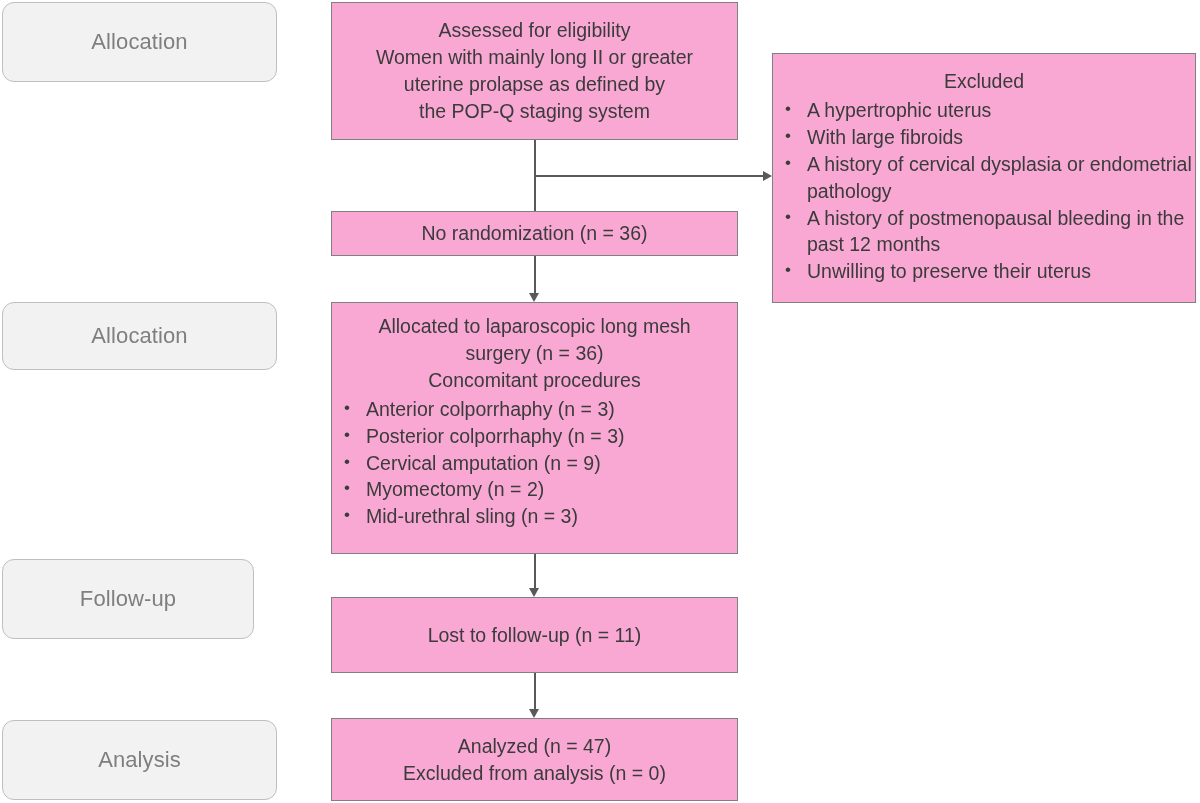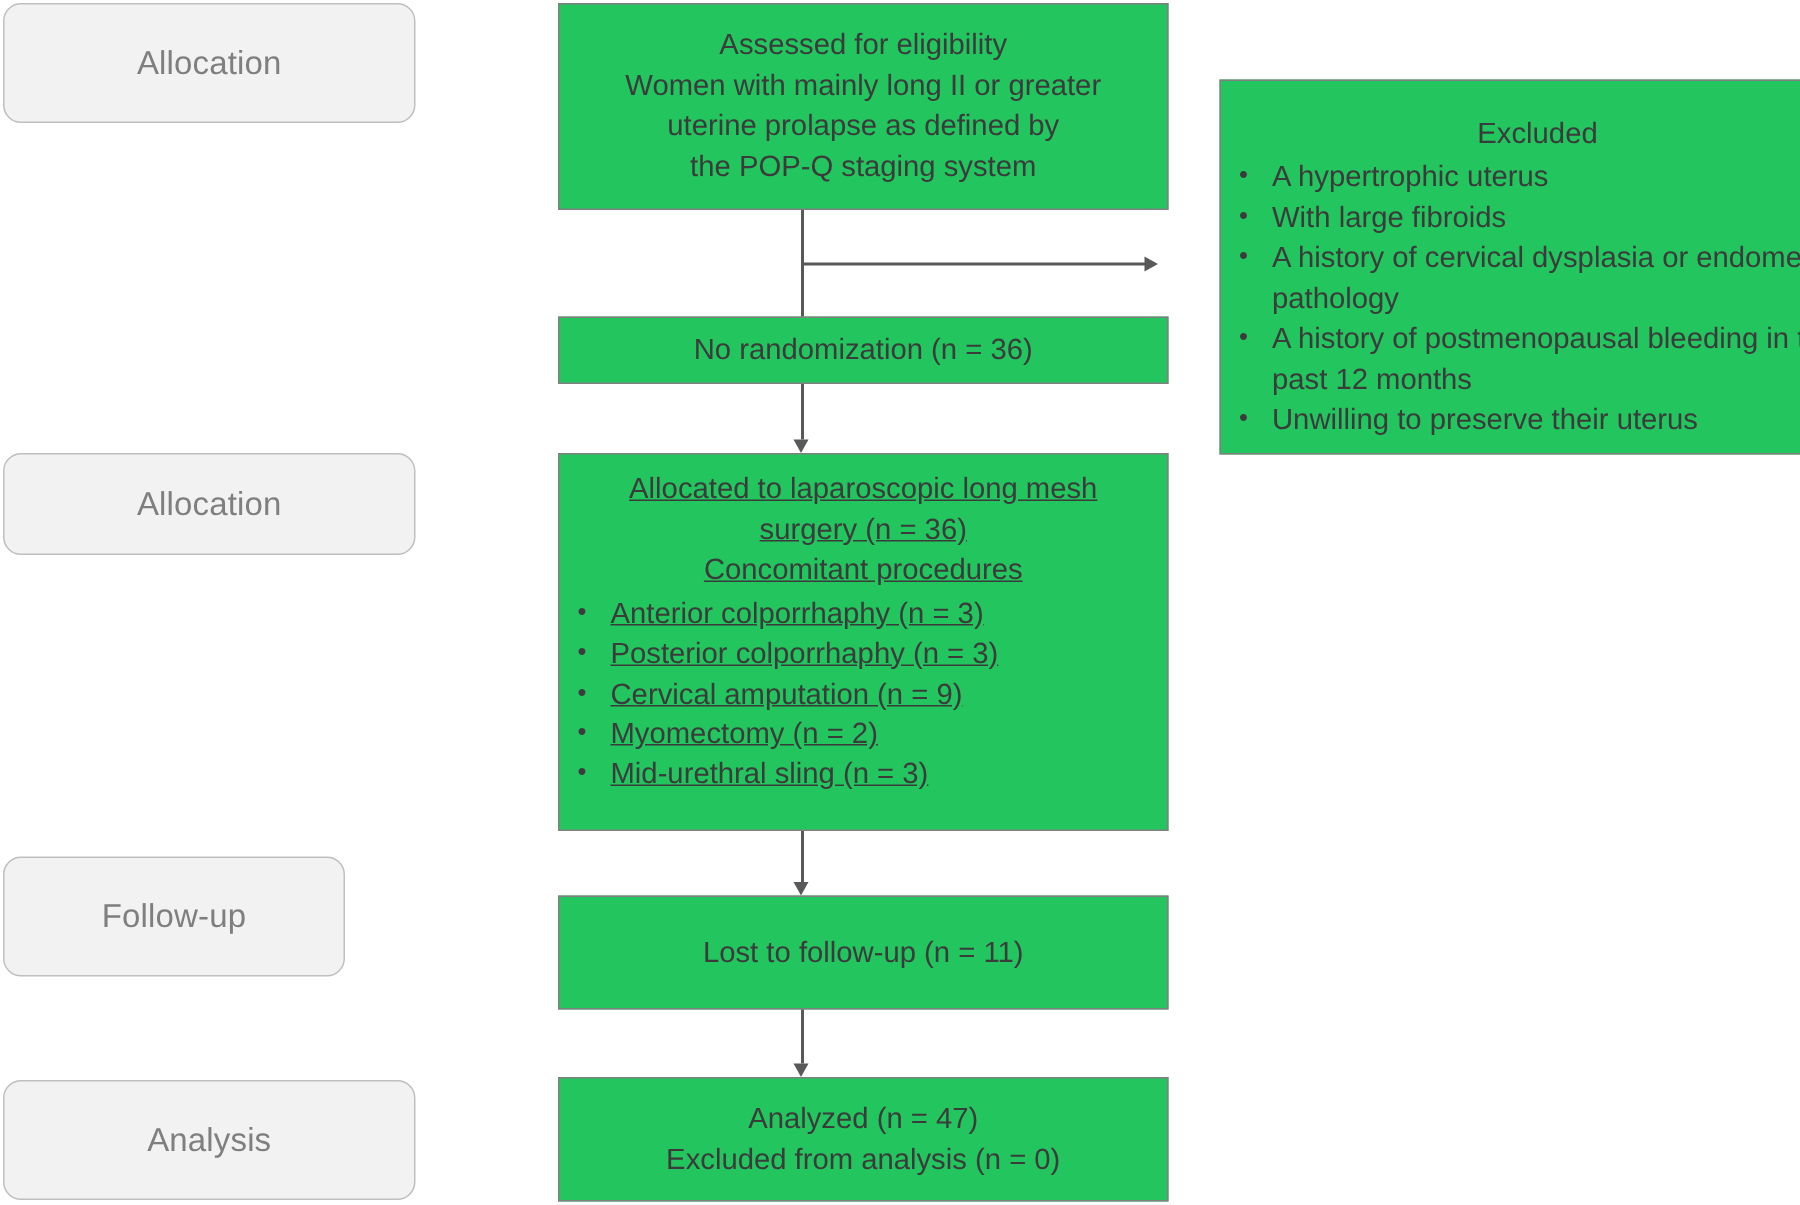--- a/index.html
+++ b/index.html
@@ -30,29 +30,28 @@
     justify-content: center;
     color: #7f7f7f;
     font-size: 22px;
     letter-spacing: 0.1px;
   }
 
   
   .flow-box {
     position: absolute;
     box-sizing: border-box;
-    background: #22c55e;
+    background: #f9a8d4;
     border: 1.6px solid #808080;
     display: flex;
     flex-direction: column;
     justify-content: center;
     color: #3b3b3b;
     font-size: 19.5px;
     line-height: 1.38;
-    margin-left: 41px;
   }
   .flow-box .centered {
     text-align: center;
     padding: 0 10px;
   }
   .flow-box .centered > div {
     white-space: nowrap;
   }
 
   
@@ -113,57 +112,57 @@
 <div id="canvas">
 
   <div class="stage-pill" style="left:2px; top:2px; width:275px; height:80px;">
     <span>Allocation</span>
   </div>
 
   <div class="stage-pill" style="left:2px; top:302px; width:275px; height:68px;">
     <span>Allocation</span>
   </div>
 
-  <div class="stage-pill" style="left:2px; top:571px; width:228px; height:80px;">
+  <div class="stage-pill" style="left:2px; top:559px; width:252px; height:80px;">
     <span>Follow-up</span>
   </div>
 
   <div class="stage-pill" style="left:2px; top:720px; width:275px; height:80px;">
     <span>Analysis</span>
   </div>
 
   <div class="flow-box" style="left:331px; top:2px; width:407px; height:138px;">
     <div class="centered">
       <div>Assessed for eligibility</div>
       <div>Women with mainly long II or greater</div>
       <div>uterine prolapse as defined by</div>
       <div>the POP-Q staging system</div>
     </div>
   </div>
 
-  <div class="flow-box" style="left:772px; top:53px; width:424px; height:250px; justify-content:center; padding-top:14px;">
+  <div class="flow-box" style="left:772px; top:53px; width:424px; height:250px; justify-content:flex-start; padding-top:14px;">
     <div class="centered" style="margin-bottom:2px;">
       <div>Excluded</div>
     </div>
     <ul class="bullets excl-list">
       <li>A hypertrophic uterus</li>
       <li>With large fibroids</li>
       <li>A history of cervical dysplasia or endometrial pathology</li>
       <li>A history of postmenopausal bleeding in the past 12 months</li>
       <li>Unwilling to preserve their uterus</li>
     </ul>
   </div>
 
   <div class="flow-box" style="left:331px; top:211px; width:407px; height:45px;">
     <div class="centered">
       <div>No randomization (n = 36)</div>
     </div>
   </div>
 
-  <div class="flow-box" style="left:331px; top:302px; width:407px; height:252px; justify-content:flex-start; padding-top:10px;text-decoration:underline;">
+  <div class="flow-box" style="left:331px; top:302px; width:407px; height:252px; justify-content:flex-start; padding-top:10px;">
     <div class="centered">
       <div>Allocated to laparoscopic long mesh</div>
       <div>surgery (n = 36)</div>
       <div>Concomitant procedures</div>
     </div>
     <ul class="bullets alloc-list" style="margin-top:2px;">
       <li>Anterior colporrhaphy (n = 3)</li>
       <li>Posterior colporrhaphy (n = 3)</li>
       <li>Cervical amputation (n = 9)</li>
       <li>Myomectomy (n = 2)</li>

